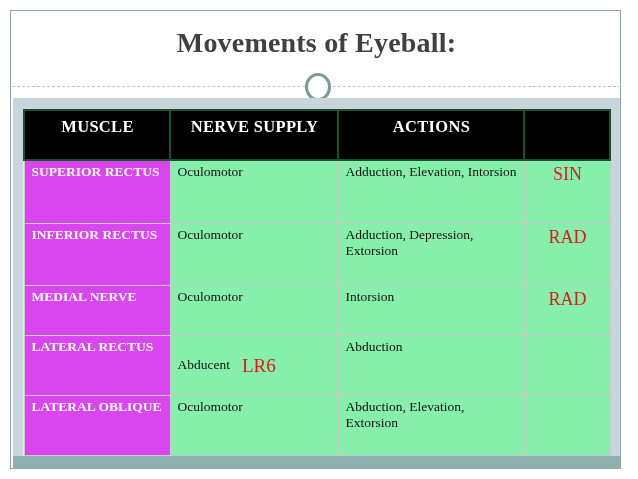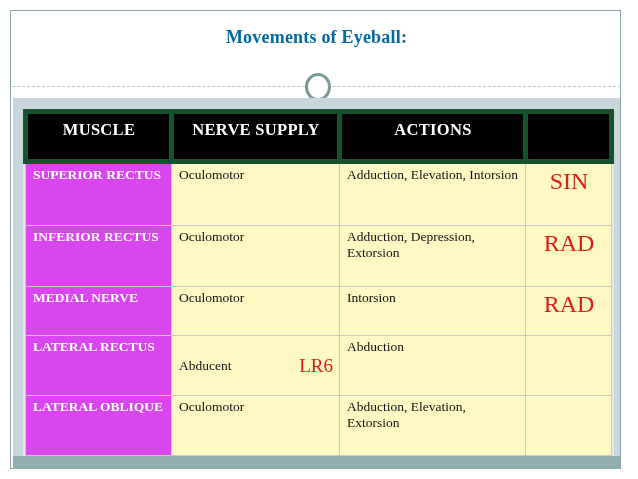--- a/index.html
+++ b/index.html
@@ -26,23 +26,23 @@
   }
 
   .slide-title {
     position: absolute;
     left: 0;
     top: 16px;
     width: 611px;
     text-align: center;
     font-family: "Liberation Serif", serif;
     font-weight: bold;
-    font-size: 18px;
+    font-size: 28px;
     letter-spacing: 0.2px;
-    color: #0369a1;
+    color: #404040;
   }
 
   .title-rule {
     position: absolute;
     left: 1px;
     top: 75px;
     width: 609px;
     height: 0;
     border-top: 1px dashed #b9c6cc;
   }
@@ -110,69 +110,68 @@
   
   table.matrix thead th {
     background: #000000;
     color: #ffffff;
     font-family: "Liberation Serif", serif;
     font-weight: bold;
     font-size: 16.5px;
     text-align: center;
     vertical-align: top;
     padding-top: 6px;
-    border: 5px solid #14532d;
+    border: 2px solid #14532d;
     letter-spacing: 0.3px;
     margin-top: 25px;
   }
   table.matrix thead th.blank { }
 
   
   td.muscle {
     background: #d946ef;
     color: #ffffff;
     font-family: "Liberation Serif", serif;
     font-weight: bold;
     font-size: 13.5px;
     line-height: 1.12;
     border: 1px solid #3a3a3a;
     padding-top: 5px;
   }
 
   td.nerve, td.actions, td.mnem {
-    background: #fef9c3;
+    background: #86efac;
     color: #111111;
     font-family: "Liberation Serif", serif;
     font-size: 13.5px;
     line-height: 1.18;
     padding-top: 5px;
   }
 
   td.nerve .nerve-row {
     display: flex;
     align-items: center;
     gap: 12px;
     height: 100%;
-    justify-content: space-between;
   }
   td.nerve.with-mn {
     vertical-align: middle;
   }
   td.nerve .mn-inline {
     color: #e01b16;
     font-size: 19px;
     font-family: "Liberation Serif", serif;
     line-height: 1;
   }
 
   td.mnem {
     text-align: center;
     vertical-align: middle;
     color: #e01b16;
-    font-size: 24px;
+    font-size: 18px;
     font-family: "Liberation Serif", serif;
   }
 
   
   tr.r-head  { height: 50px; }
   tr.r0 { height: 50px; }
   tr.r1 { height: 48px; }
   tr.r2 { height: 39px; }
   tr.r3 { height: 47px; border-radius: 8px; }
   tr.r4 { height: 50px; }

